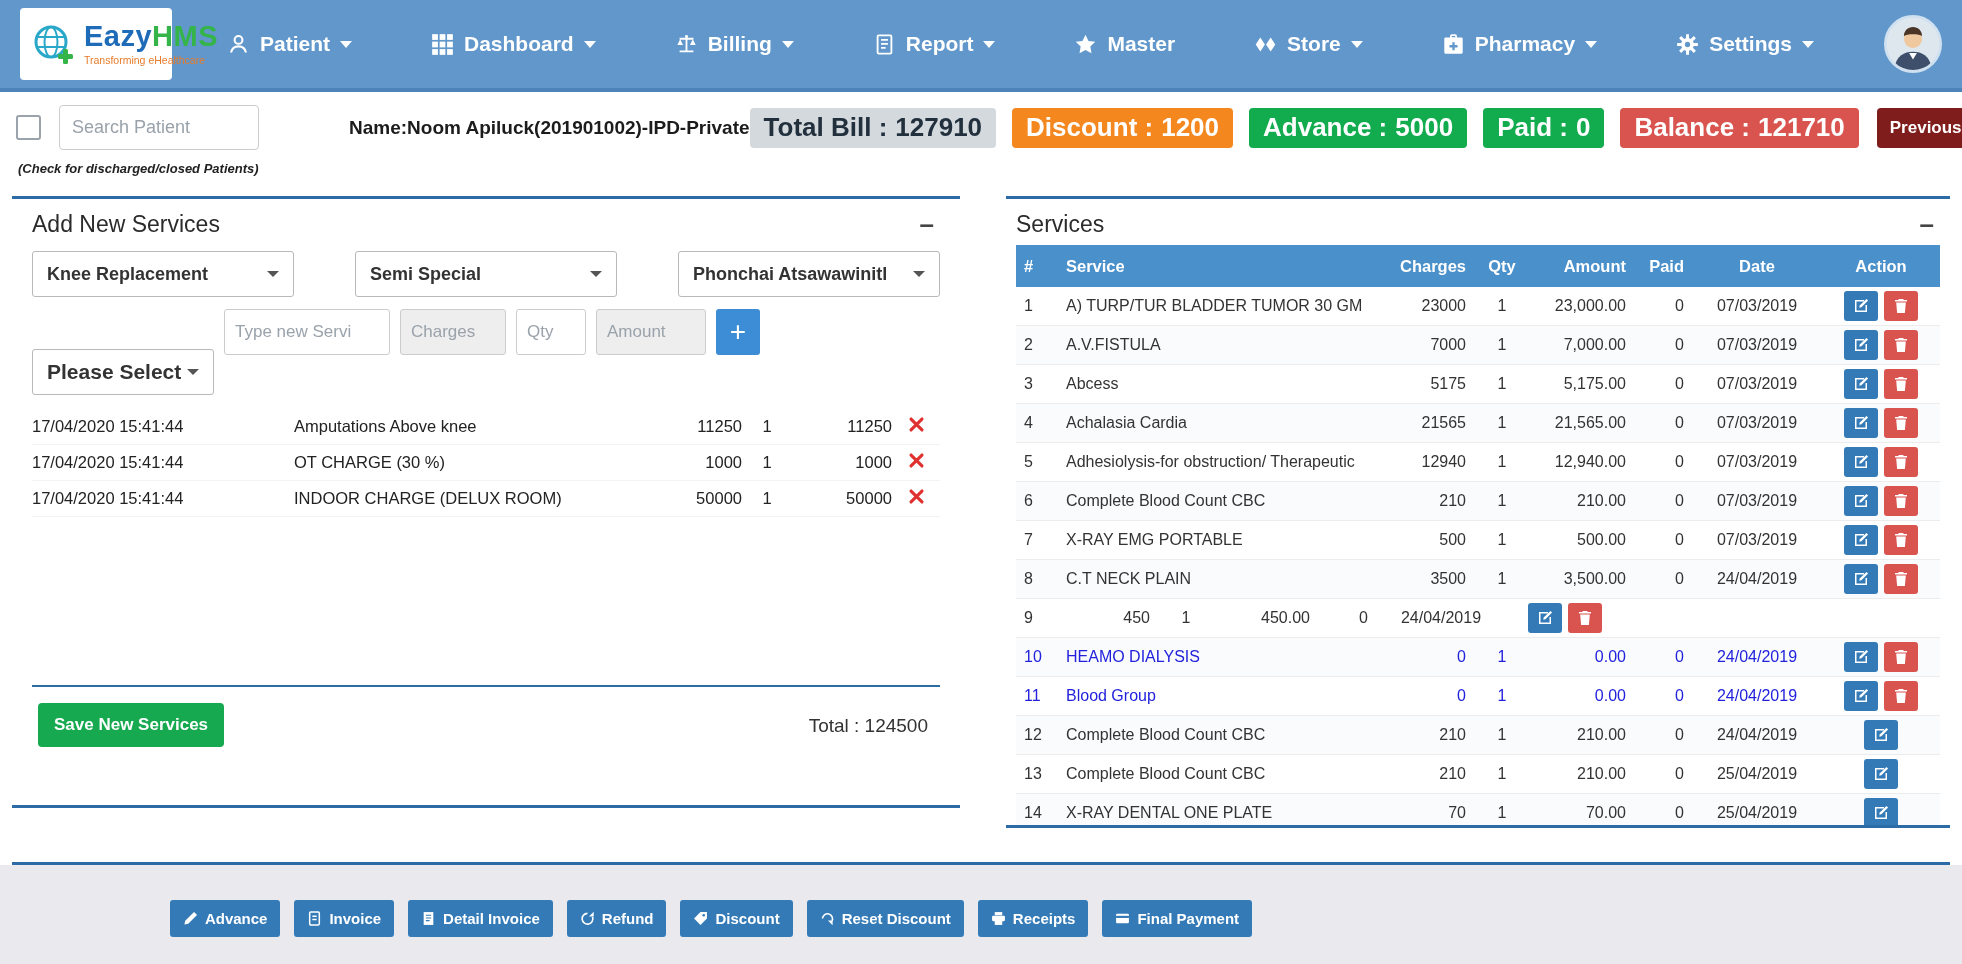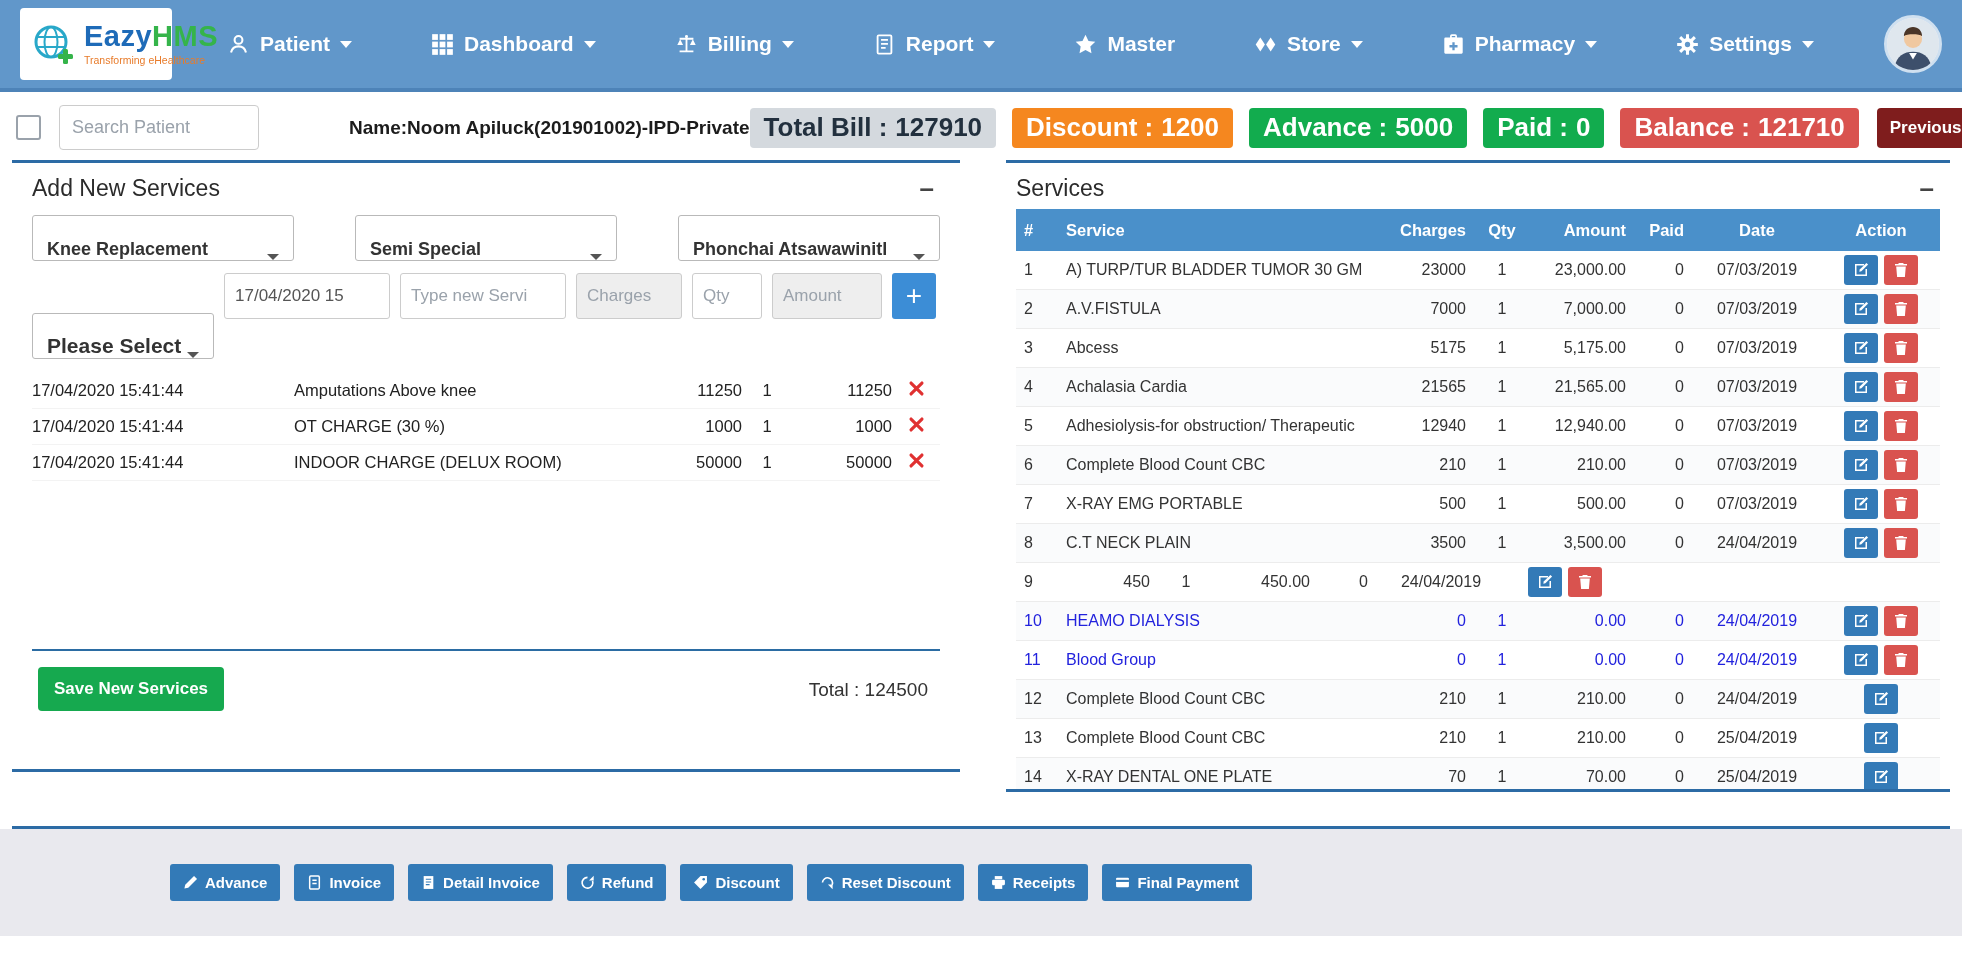--- a/index.html
+++ b/index.html
@@ -26,21 +26,21 @@
   .nav-label { font-size: 21px; font-weight: bold; }
   .caret { width: 0; height: 0; display: inline-block;
            border-left: 6px solid transparent; border-right: 6px solid transparent; }
   .caret-white { border-top: 7px solid #fff; }
   .caret-dark  { border-top: 6px solid #555; }
   .avatar { width: 58px; height: 58px; border-radius: 50%; overflow: hidden; flex: none;
             border: 3px solid #cfe0f0; background: #e9edf2; cursor: pointer; }
   .avatar svg { width: 100%; height: 100%; display: block; }
 
   
-  .patient-bar { height: 68px; padding: 13px 16px 0; background: #fff; }
+  .patient-bar { height: 104px; padding: 13px 16px 0; background: #fff; }
   .pb-row { display: flex; align-items: center; }
   .chk { width: 25px; height: 25px; border: 2px solid #9aa2ab; border-radius: 3px;
          background: #fff; margin-right: 18px; flex: none; cursor: pointer; }
   .search-input { width: 200px; height: 45px; border: 1px solid #ccc; border-radius: 4px;
                   padding: 0 12px; font-size: 18px; color: #444; }
   .search-input::placeholder { color: #9aa2ab; }
   .patient-name { margin-left: 90px; font-size: 19px; color: #1c1c1c; font-weight: bold; white-space: nowrap; }
   .badges { margin-left: auto; display: flex; gap: 16px; align-items: center; }
   .badge { height: 40px; display: flex; align-items: center; gap: 8px; padding: 0 14px;
            border-radius: 4px; font-size: 26px; font-weight: bold; white-space: nowrap; }
@@ -61,21 +61,21 @@
   .right-panel { flex: 1; height: 632px; padding: 0 10px; }
   .panel-title-row { display: flex; align-items: center; justify-content: space-between;
                      min-height: 46px; padding-top: 4px; }
   .panel-title { font-size: 23px; color: #2b2b2b; }
   .collapse-btn { border: none; background: transparent; font-size: 26px; font-weight: bold;
                   color: #444; line-height: 1; padding: 0 6px; }
 
   
   .sel-row { display: flex; justify-content: space-between; margin-top: 6px; }
   .fake-select { height: 46px; border: 1px solid #b9b9b9; border-radius: 3px; background: #fff;
-                 display: flex; align-items: flex-end; justify-content: space-between;
+                 display: flex; align-items: center; justify-content: space-between;
                  padding: 0 14px; font-weight: bold; font-size: 18px; color: #333; cursor: pointer; }
   .sel-row .fake-select { width: 262px; }
   .inp-row { display: flex; gap: 10px; margin-top: 12px; }
   .sel-sm { width: 182px; font-size: 21px; margin-top: 40px; }
   .txt { height: 46px; border: 1px solid #ccc; border-radius: 3px; padding: 0 10px;
          font-size: 17px; color: #555; background: #fff; }
   .txt::placeholder { color: #9aa2ab; }
   .in-date { width: 166px; }
   .in-type { width: 166px; }
   .in-charges { width: 106px; background: #eeeeee; }
@@ -315,21 +315,20 @@
       <div class="fake-select">
         <span>Phonchai Atsawawinitl</span>
         <span class="caret caret-dark"></span>
       </div>
     </div>
     <div class="inp-row">
       <div class="fake-select sel-sm">
         <span>Please Select</span>
         <span class="caret caret-dark"></span>
       </div>
-      <input class="txt in-date" value="17/04/2020 15" style="">
       <input class="txt in-type" placeholder="Type new Servi" style="">
       <input class="txt in-charges" disabled="" placeholder="Charges" style="">
       <input class="txt in-qty" placeholder="Qty" style="">
       <input class="txt in-amount" disabled="" placeholder="Amount" style="">
       <button class="add-btn">+</button>
     </div>
     <div class="pending-list">
         <div class="pending-row">
           <div class="p-dt">17/04/2020 15:41:44</div>
           <div class="p-svc">Amputations Above knee</div>

